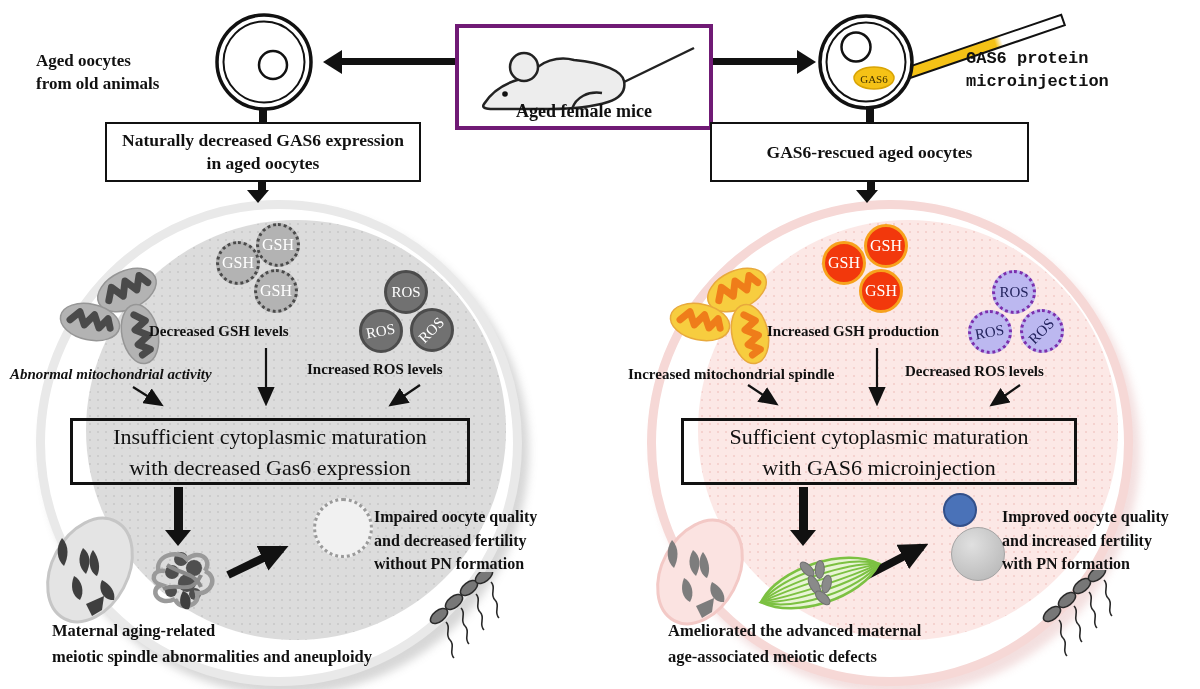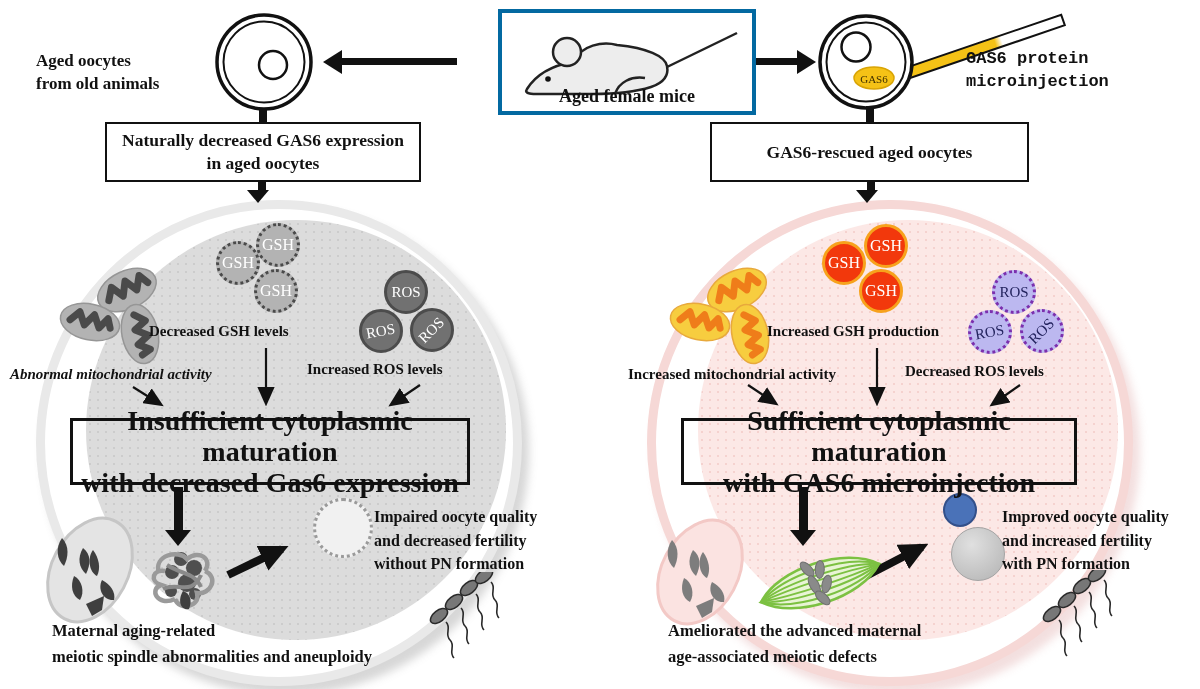--- a/index.html
+++ b/index.html
@@ -3,26 +3,26 @@
 <meta charset="utf-8">
 <style>
   html,body{margin:0;padding:0;background:#fff;}
   .stage{position:relative;width:1200px;height:689px;background:#fff;overflow:hidden;
          font-family:"Liberation Serif","DejaVu Serif",serif;color:#111;}
   .abs{position:absolute;}
   
   .frame{position:absolute;background:#fff;border:2.5px solid #111;display:flex;flex-direction:column;
          align-items:center;justify-content:center;text-align:center;z-index:8;}
   .frame .l1,.frame .l2{font-weight:bold;font-size:17.5px;line-height:23px;}
-  .mousebox{position:absolute;left:455px;top:9px;width:258px;height:106px;background:#fff;
-            border:4px solid #0369a1;box-sizing:border-box;z-index:8;margin-left:43px;}
+  .mousebox{position:absolute;left:455px;top:24px;width:258px;height:106px;background:#fff;
+            border:4px solid #701a75;box-sizing:border-box;z-index:8;}
   .mousebox .cap{position:absolute;left:0;right:0;bottom:4px;text-align:center;font-weight:bold;font-size:18px;}
   .cbox{position:absolute;border:3px solid #111;box-sizing:border-box;display:flex;flex-direction:column;
         align-items:center;justify-content:center;text-align:center;z-index:8;background:transparent;}
-  .cbox .cl{font-size:28px;line-height:31px;font-weight:700;}
+  .cbox .cl{font-size:22px;line-height:31px;font-weight:400;}
   
   .cell-outer{position:absolute;border-radius:50%;box-sizing:border-box;background:#fff;z-index:1;}
   .cell-outer.gray{border:9px solid #e9e9e9;box-shadow:7px 9px 9px rgba(110,110,110,.28);}
   .cell-outer.pink{border:9px solid #f6d8d6;box-shadow:7px 9px 9px rgba(214,150,150,.30);}
   .cell-inner{position:absolute;border-radius:50%;z-index:2;}
   .cell-inner.gray{background-color:#dcdcdc;background-image:radial-gradient(circle,#cccccc 1px,transparent 1.3px);background-size:8px 8px;}
   .cell-inner.pink{background-color:#fce8e6;background-image:radial-gradient(circle,#f5d2cf 1px,transparent 1.3px);background-size:8px 8px;}
   
   .lbl{position:absolute;text-align:left;font-weight:bold;z-index:10;}
   .lbl .ln{display:block;}
@@ -235,21 +235,21 @@
     </g>
     <g transform="translate(38,60) rotate(12)">
       <ellipse rx="30" ry="18" fill="#f7cd3f" stroke="#e8a93c" stroke-width="1.5"></ellipse>
       <polyline points="-20,2 -12,-8 -5,4 3,-8 10,4 17,-7 21,2" fill="none" stroke="#ef7d1a" stroke-width="7" stroke-linecap="round" stroke-linejoin="round"></polyline>
     </g>
     <g transform="translate(88,72) rotate(78)">
       <ellipse rx="30" ry="18" fill="#f7cd3f" stroke="#e8a93c" stroke-width="1.5"></ellipse>
       <polyline points="-20,2 -12,-8 -5,4 3,-8 10,4 17,-7 21,2" fill="none" stroke="#ef7d1a" stroke-width="7" stroke-linecap="round" stroke-linejoin="round"></polyline>
     </g>
   </svg>
-  <div class="lbl small-lbl" style="left:628px;top:364px;width:220px;">Increased mitochondrial activity</div>
+  <div class="lbl small-lbl" style="left:628px;top:364px;width:220px;">Increased mitochondrial spindle</div>
 
   <div class="mol gsh-red" style="left:822px;top:241px;">
       <span>GSH</span>
     </div>
   <div class="mol gsh-red" style="left:864px;top:224px;">
       <span>GSH</span>
     </div>
   <div class="mol gsh-red" style="left:859px;top:269px;">
       <span>GSH</span>
     </div>

